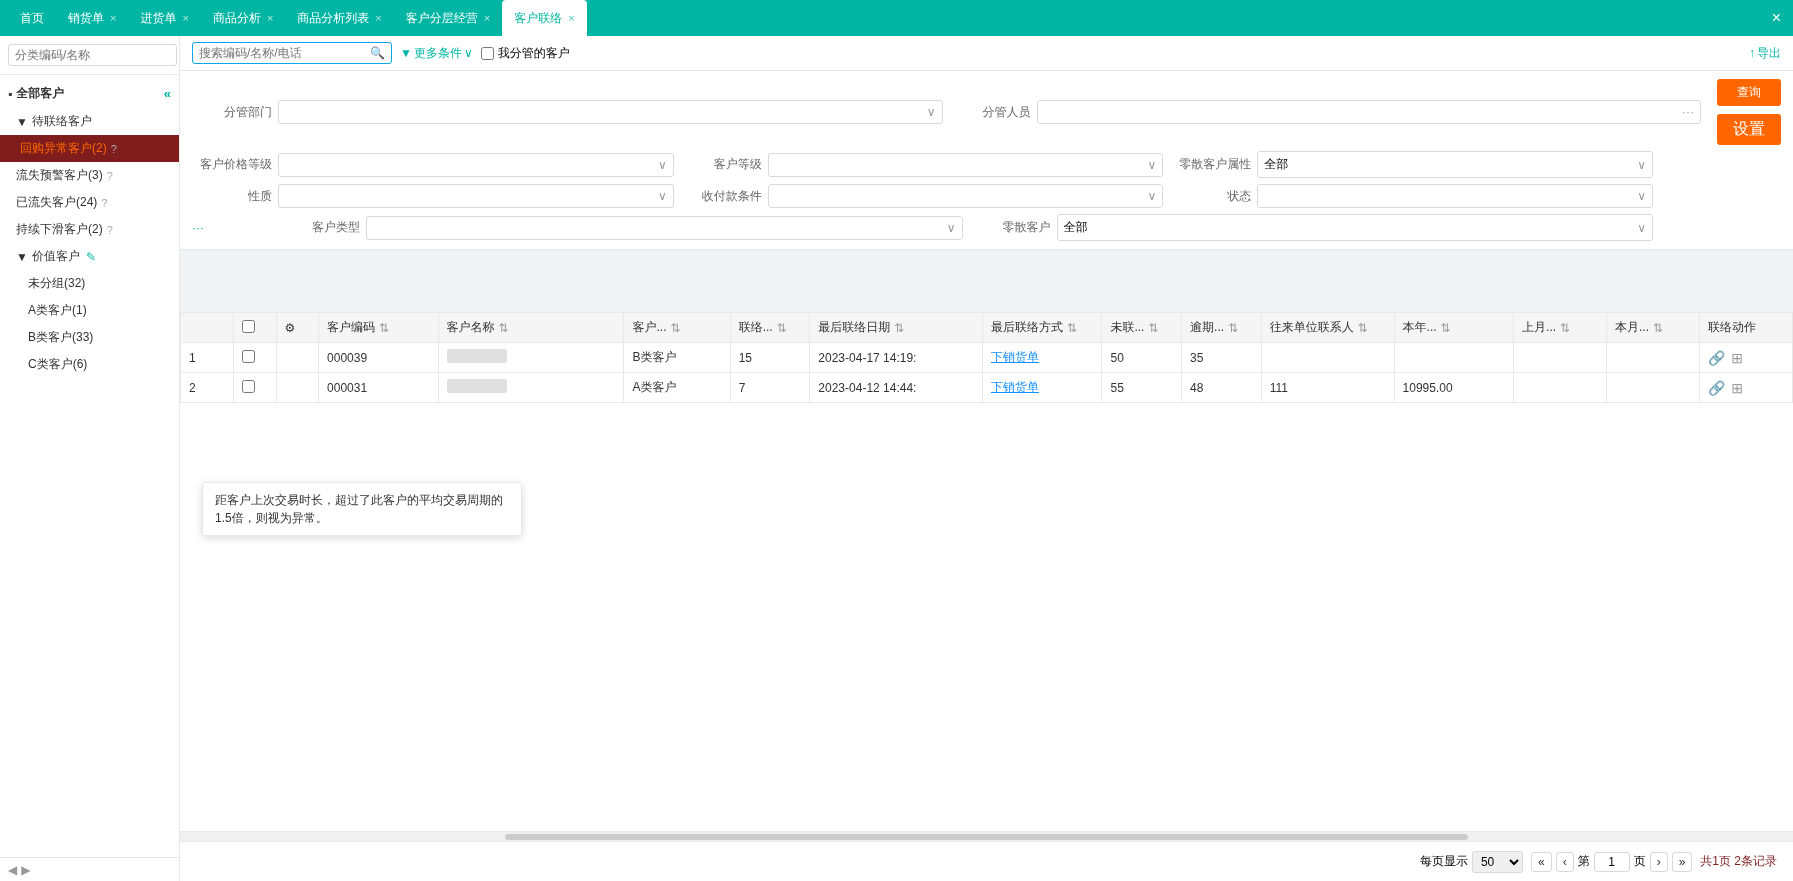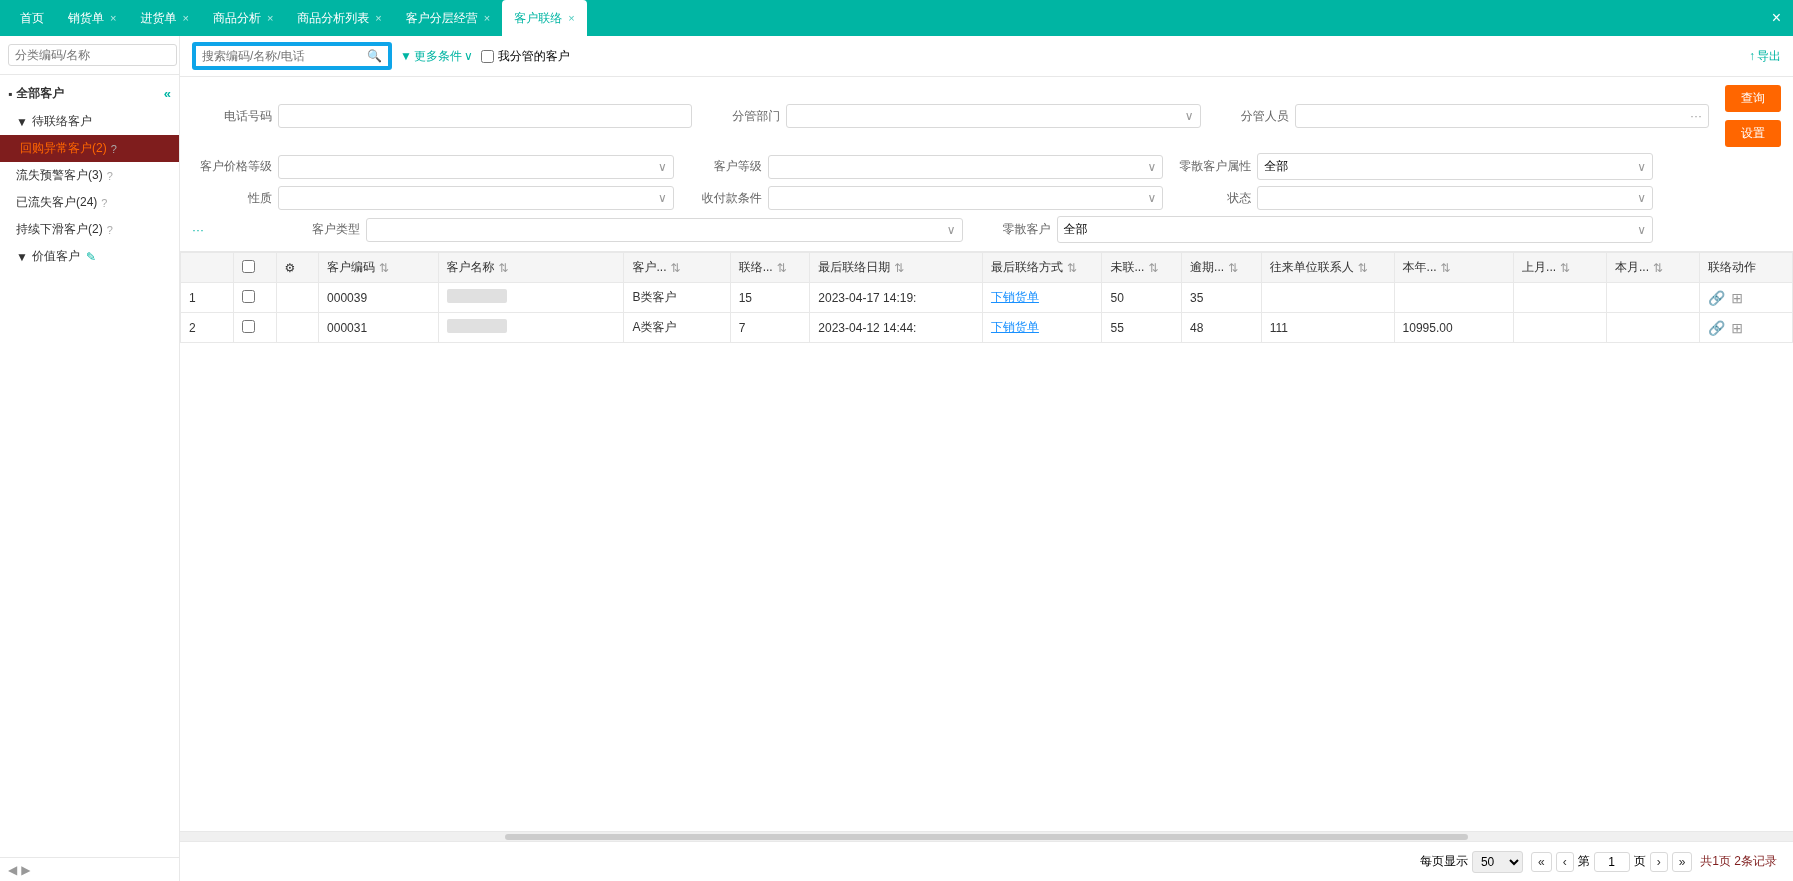--- a/index.html
+++ b/index.html
@@ -65,21 +65,21 @@
     .content-area {
       flex: 1; display: flex; flex-direction: column; overflow: hidden;
     }
 
     
     .filter-bar {
       background: #fff; border-bottom: 1px solid #e8e8e8; padding: 6px 12px;
       display: flex; align-items: center; gap: 8px; flex-wrap: wrap;
     }
     .filter-search {
-      display: flex; align-items: center; border: 4px solid #0ea5e9; border-radius: 3px;
+      display: flex; align-items: center; border: 1px solid #0ea5e9; border-radius: 3px;
       padding: 3px 6px; width: 200px;
     }
     .filter-search input { border: none; outline: none; flex: 1; font-size: 12px; }
     .filter-search .search-icon { color: #00b5a3; }
     .more-conditions {
       color: #00b5a3; cursor: pointer; display: flex; align-items: center; gap: 2px;
     }
     .my-customer { display: flex; align-items: center; gap: 4px; cursor: pointer; }
     .export-btn {
       margin-left: auto; color: #00b5a3; cursor: pointer; display: flex; align-items: center; gap: 2px;
@@ -106,21 +106,21 @@
       outline: none; font-size: 12px; background: #fff; display: flex;
       align-items: center; justify-content: space-between; cursor: pointer; position: relative;
     }
     .filter-select .chevron { color: #999; }
     .query-btn {
       background: #f60; color: #fff; border: none; border-radius: 3px;
       padding: 5px 16px; cursor: pointer; font-size: 12px;
     }
     .reset-btn {
       background: #f60; color: #fff; border: none; border-radius: 3px;
-      padding: 5px 16px; cursor: pointer; font-size: 12px; margin-top: 4px;
+      padding: 5px 16px; cursor: pointer; font-size: 16px; margin-top: 4px;
     }
     .filter-buttons { display: flex; flex-direction: column; gap: 4px; margin-left: 8px; }
 
     
     .tooltip-box {
       position: absolute; left: 10px; top: 228px; background: #fff;
       border: 1px solid #e8e8e8; box-shadow: 0 2px 8px rgba(0,0,0,0.15);
       padding: 8px 12px; border-radius: 3px; z-index: 100; max-width: 320px;
       color: #333; line-height: 1.5;
     }
@@ -278,20 +278,34 @@
         <span>持续下滑客户(2)</span>
         <span class="question-icon">?</span>
       </div>
 
       <div>
         <div class="tree-item" style="padding-left:16px;">
           <span style="margin-right:4px;">▼</span>
           <span>价值客户</span>
           <span style="margin-left:6px; color:#00b5a3; cursor:pointer;">✎</span>
         </div>
+        <div class="tree-sub">
+          <div class="tree-item">
+            <span>未分组(32)</span>
+          </div>
+          <div class="tree-item">
+            <span>A类客户(1)</span>
+          </div>
+          <div class="tree-item">
+            <span>B类客户(33)</span>
+          </div>
+          <div class="tree-item">
+            <span>C类客户(6)</span>
+          </div>
+        </div>
       </div>
     </div>
     <div class="sidebar-bottom">
       <span style="cursor:pointer; color:#999;">◀</span>
       <span style="cursor:pointer; color:#999; margin-left:4px;">▶</span>
     </div>
   </div>
 
   <div class="content-area">
 
@@ -312,24 +326,20 @@
       <div class="export-btn" style="margin-left:auto;">
         <span>↑</span>
         <span>导出</span>
       </div>
     </div>
 
     <div class="filter-form">
 
       <div class="filter-row">
         <div class="filter-field">
-          <span class="filter-label">电话号码</span>
-          <input class="filter-input" type="text" style="">
-        </div>
-        <div class="filter-field">
           <span class="filter-label">分管部门</span>
           <div class="filter-select">
             <span></span>
             <span class="chevron">∨</span>
           </div>
         </div>
         <div class="filter-field">
           <span class="filter-label">分管人员</span>
           <div class="filter-select" style="flex:1;">
             <span></span>
@@ -407,20 +417,23 @@
           <span class="filter-label">零散客户</span>
           <div class="filter-select">
             <span>全部</span>
             <span class="chevron">∨</span>
           </div>
         </div>
         <div style="width:120px;"></div>
       </div>
     </div>
 
+    <div class="tooltip-box" style="position:relative; margin: 4px 12px;">
+      <span>距客户上次交易时长，超过了此客户的平均交易周期的1.5倍，则视为异常。</span>
+    </div>
 
     <div class="table-area">
       <table>
         <thead>
           <tr>
             <th class="col-seq"></th>
             <th class="col-check">
               <input type="checkbox" style="">
             </th>
             <th class="col-gear">

